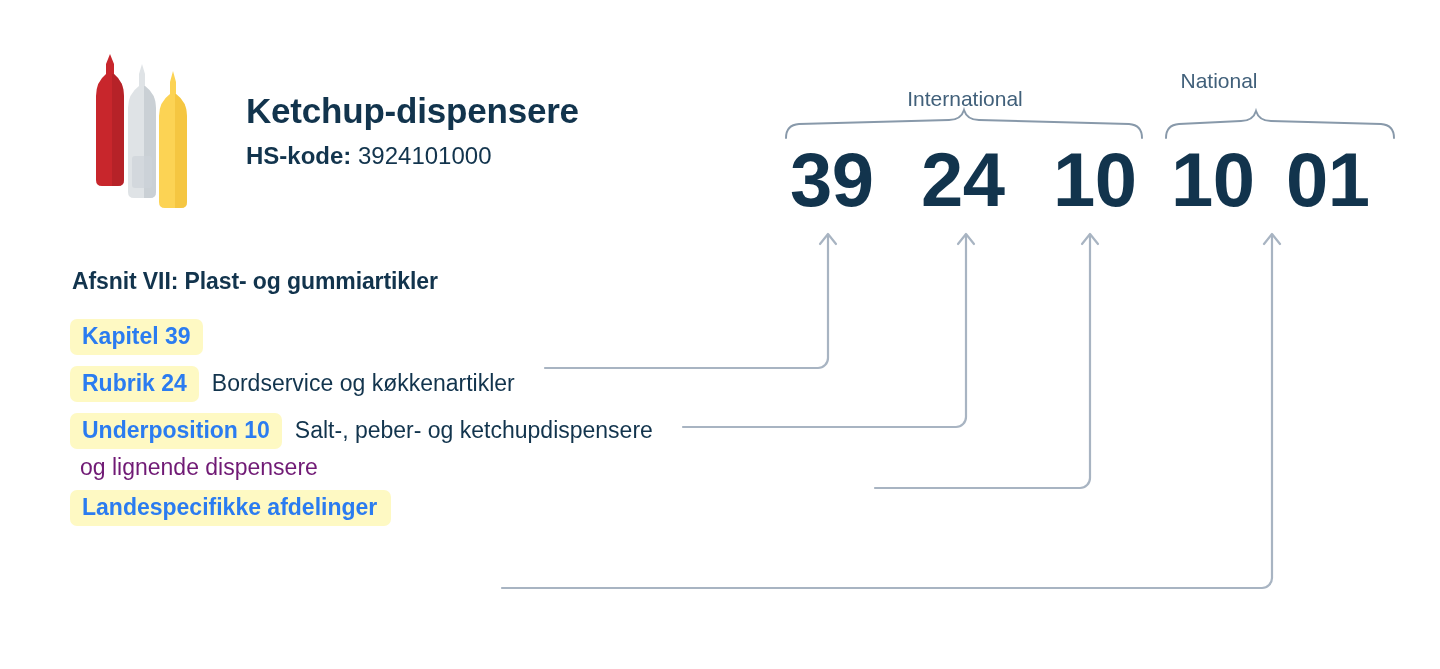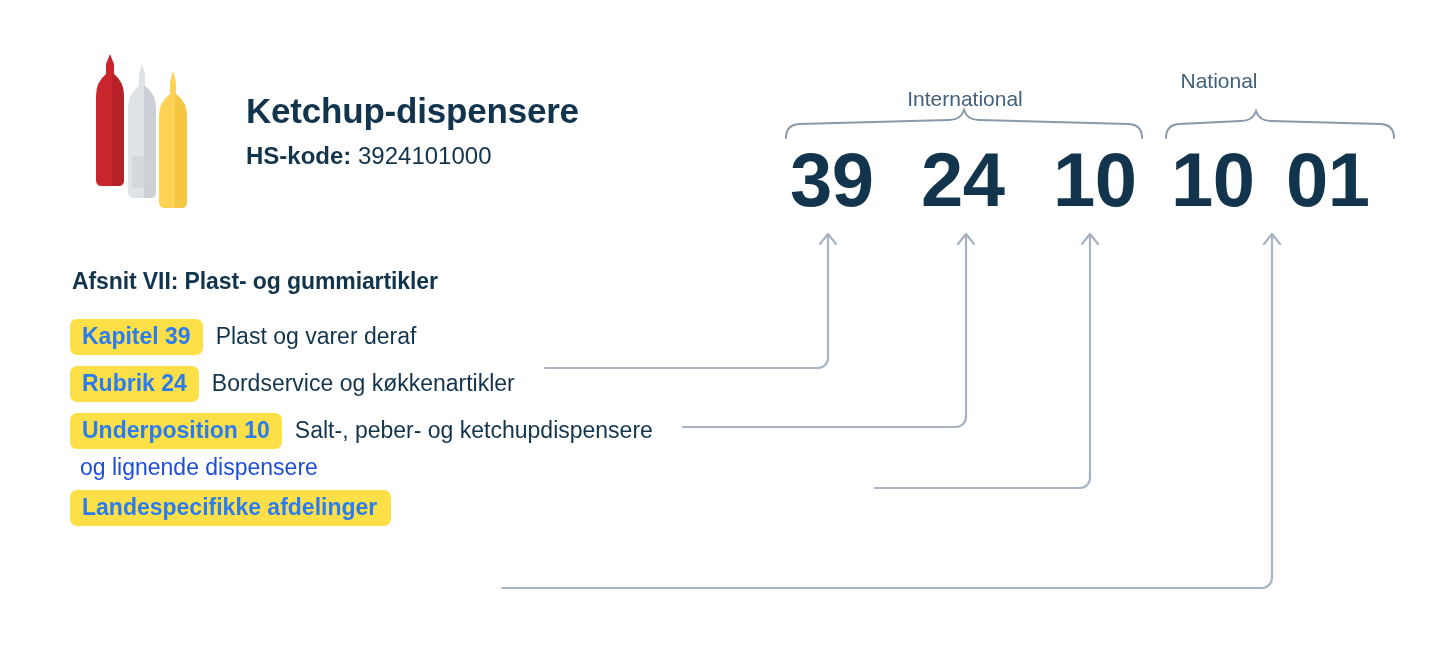--- a/index.html
+++ b/index.html
@@ -148,42 +148,42 @@
     white-space: nowrap;
   }
   .class-row {
     display: flex;
     align-items: baseline;
     flex-wrap: wrap;
     margin-bottom: 11px;
   }
   .chip {
     display: inline-block;
-    background: #fde047;
+    background: #fef9c3;
     color: #2b7cf0;
     font-size: 23px;
     font-weight: 700;
     border-radius: 7px;
     padding: 5px 12px 7px 12px;
     white-space: nowrap;
     line-height: 1.05;
     text-align: center;
   }
   .row-desc {
     font-size: 23px;
     font-weight: 400;
     color: #12344d;
     margin-left: 13px;
     white-space: nowrap;
     line-height: 1.05;
   }
   .row-desc-cont {
     font-size: 23px;
     font-weight: 400;
-    color: #1d4ed8;
+    color: #701a75;
     margin: 4px 0 0 10px;
     width: 100%;
     line-height: 1.25;
     white-space: nowrap;
   }
   #row-underposition { margin-bottom: 8px; }
   #row-country       { margin-bottom: 0; }
   #row-country .chip { padding-right: 14px; }
 </style>
 </head>
@@ -262,21 +262,20 @@
       <span class="digit-group" id="digit-group-4">01</span>
     </div>
   </div>
 
   <div id="classification">
 
     <div id="section-heading">Afsnit VII: Plast- og gummiartikler</div>
 
     <div class="class-row" id="row-kapitel">
       <span class="chip">Kapitel 39</span>
-      <span class="row-desc">Plast og varer deraf</span>
     </div>
 
     <div class="class-row" id="row-rubrik">
       <span class="chip">Rubrik 24</span>
       <span class="row-desc">Bordservice og køkkenartikler</span>
     </div>
 
     <div class="class-row" id="row-underposition">
       <span class="chip">Underposition 10</span>
       <span class="row-desc">Salt-, peber- og ketchupdispensere</span>

